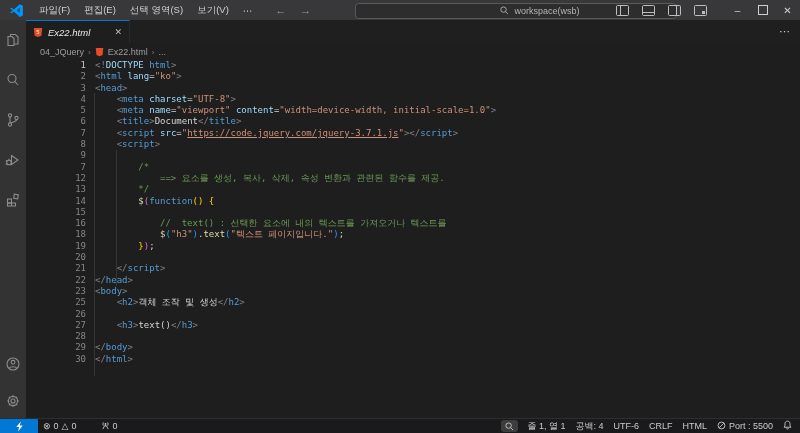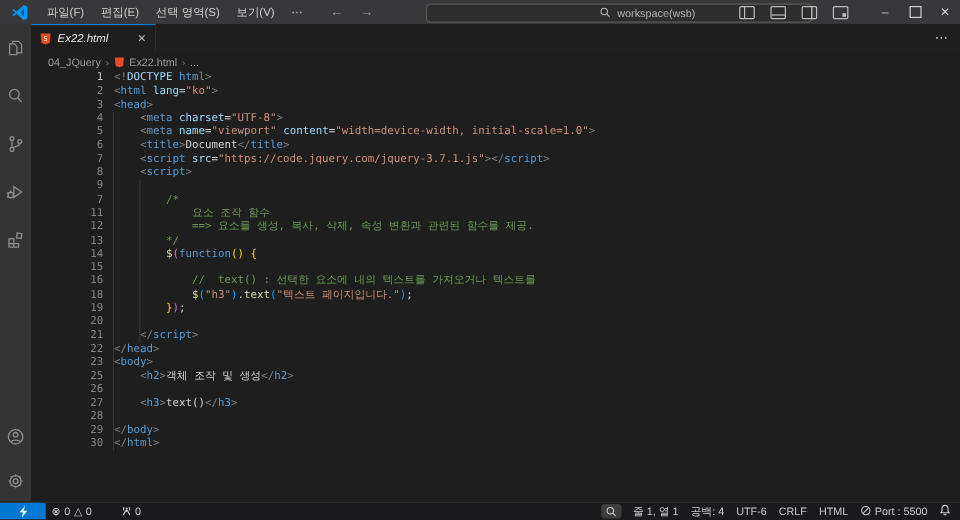--- a/index.html
+++ b/index.html
@@ -39,21 +39,21 @@
   .bc-sep{color:#7a7a7a;font-size:8px;}
 
   
   .editor{position:absolute;top:57px;left:26px;width:774px;height:361px;background:#1e1e1e;padding-top:3px;box-sizing:border-box;}
   .line{height:11.3px;line-height:11.3px;white-space:pre;font-family:"DejaVu Sans Mono",monospace;font-size:9px;margin-left:22px;}
   .ln{display:inline-block;width:38px;text-align:right;color:#858585;font-size:9px;vertical-align:top;}
   .ln.active{color:#c6c6c6;}
   .code{margin-left:9px;}
   .guide{position:absolute;width:1px;background:#353535;}
   .tk-p{color:#808080;} .tk-t{color:#569cd6;} .tk-a{color:#9cdcfe;}
-  .tk-s{color:#ce9178;} .tk-sl{color:#ce9178;}
+  .tk-s{color:#ce9178;} .tk-sl{color:#ce9178;text-decoration:underline;}
   .tk-k{color:#569cd6;} .tk-f{color:#dcdcaa;} .tk-c{color:#6a9955;}
   .tk-g1{color:#ffd700;} .tk-g2{color:#d670d6;} .tk-g3{color:#179fff;}
   .tk-w{color:#d4d4d4;}
 
   
   .statusbar{position:absolute;bottom:0;left:0;width:800px;height:15px;background:#1a1a1c;border-top:1px solid #2e2e2e;display:flex;align-items:center;font-size:9px;color:#cbcbcb;z-index:5;box-sizing:border-box;}
   .remote{width:38px;height:100%;background:#0078d4;display:flex;align-items:center;justify-content:center;flex:none;}
   .sb-item{display:flex;align-items:center;gap:3px;padding:0 5px;height:100%;}
   .sb-right{margin-left:auto;display:flex;align-items:center;height:100%;}
   .glyph{font-size:9px;line-height:9px;}
@@ -193,21 +193,20 @@
       <div class="line"><span class="ln active">1</span><span class="code"><span class="tk-p">&lt;!</span><span class="tk-a">DOCTYPE</span><span class="tk-w"> </span><span class="tk-t">html</span><span class="tk-p">&gt;</span></span></div>
       <div class="line"><span class="ln">2</span><span class="code"><span class="tk-p">&lt;</span><span class="tk-t">html</span><span class="tk-w"> </span><span class="tk-a">lang</span><span class="tk-w">=</span><span class="tk-s">"ko"</span><span class="tk-p">&gt;</span></span></div>
       <div class="line"><span class="ln">3</span><span class="code"><span class="tk-p">&lt;</span><span class="tk-t">head</span><span class="tk-p">&gt;</span></span></div>
       <div class="line"><span class="ln">4</span><span class="code"><span class="tk-w">    </span><span class="tk-p">&lt;</span><span class="tk-t">meta</span><span class="tk-w"> </span><span class="tk-a">charset</span><span class="tk-w">=</span><span class="tk-s">"UTF-8"</span><span class="tk-p">&gt;</span></span></div>
       <div class="line"><span class="ln">5</span><span class="code"><span class="tk-w">    </span><span class="tk-p">&lt;</span><span class="tk-t">meta</span><span class="tk-w"> </span><span class="tk-a">name</span><span class="tk-w">=</span><span class="tk-s">"viewport"</span><span class="tk-w"> </span><span class="tk-a">content</span><span class="tk-w">=</span><span class="tk-s">"width=device-width, initial-scale=1.0"</span><span class="tk-p">&gt;</span></span></div>
       <div class="line"><span class="ln">6</span><span class="code"><span class="tk-w">    </span><span class="tk-p">&lt;</span><span class="tk-t">title</span><span class="tk-p">&gt;</span><span class="tk-w">Document</span><span class="tk-p">&lt;/</span><span class="tk-t">title</span><span class="tk-p">&gt;</span></span></div>
       <div class="line"><span class="ln">7</span><span class="code"><span class="tk-w">    </span><span class="tk-p">&lt;</span><span class="tk-t">script</span><span class="tk-w"> </span><span class="tk-a">src</span><span class="tk-w">=</span><span class="tk-s">"</span><span class="tk-sl">https://code.jquery.com/jquery-3.7.1.js</span><span class="tk-s">"</span><span class="tk-p">&gt;</span><span class="tk-p">&lt;/</span><span class="tk-t">script</span><span class="tk-p">&gt;</span></span></div>
       <div class="line"><span class="ln">8</span><span class="code"><span class="tk-w">    </span><span class="tk-p">&lt;</span><span class="tk-t">script</span><span class="tk-p">&gt;</span></span></div>
       <div class="line"><span class="ln">9</span><span class="code"></span></div>
       <div class="line"><span class="ln">7</span><span class="code"><span class="tk-w">        </span><span class="tk-c">/*</span></span></div>
-      <div class="line"><span class="ln">11</span><span class="code"><span class="tk-w">            </span><span class="tk-c">요소 조작 함수</span></span></div>
       <div class="line"><span class="ln">12</span><span class="code"><span class="tk-w">            </span><span class="tk-c">==&gt; 요소를 생성, 복사, 삭제, 속성 변환과 관련된 함수를 제공.</span></span></div>
       <div class="line"><span class="ln">13</span><span class="code"><span class="tk-w">        </span><span class="tk-c">*/</span></span></div>
       <div class="line"><span class="ln">14</span><span class="code"><span class="tk-w">        </span><span class="tk-f">$</span><span class="tk-g2">(</span><span class="tk-k">function</span><span class="tk-g1">()</span><span class="tk-w"> </span><span class="tk-g1">{</span></span></div>
       <div class="line"><span class="ln">15</span><span class="code"></span></div>
       <div class="line"><span class="ln">16</span><span class="code"><span class="tk-w">            </span><span class="tk-c">//  text() : 선택한 요소에 내의 텍스트를 가져오거나 텍스트를</span></span></div>
       <div class="line"><span class="ln">18</span><span class="code"><span class="tk-w">            </span><span class="tk-f">$</span><span class="tk-g3">(</span><span class="tk-s">"h3"</span><span class="tk-g3">)</span><span class="tk-w">.</span><span class="tk-f">text</span><span class="tk-g3">(</span><span class="tk-s">"텍스트 페이지입니다."</span><span class="tk-g3">)</span><span class="tk-w">;</span></span></div>
       <div class="line"><span class="ln">19</span><span class="code"><span class="tk-w">        </span><span class="tk-g1">}</span><span class="tk-g2">)</span><span class="tk-w">;</span></span></div>
       <div class="line"><span class="ln">20</span><span class="code"></span></div>
       <div class="line"><span class="ln">21</span><span class="code"><span class="tk-w">    </span><span class="tk-p">&lt;/</span><span class="tk-t">script</span><span class="tk-p">&gt;</span></span></div>
       <div class="line"><span class="ln">22</span><span class="code"><span class="tk-p">&lt;/</span><span class="tk-t">head</span><span class="tk-p">&gt;</span></span></div>

